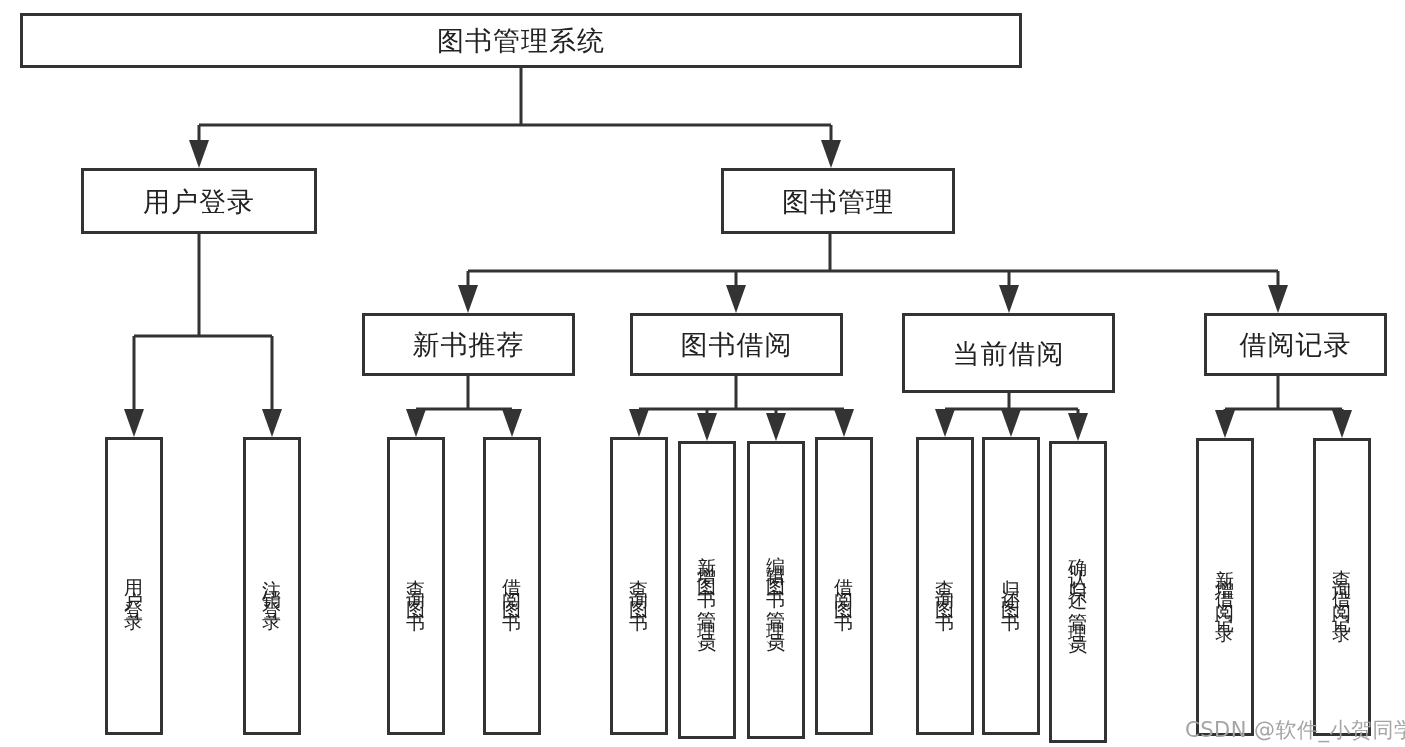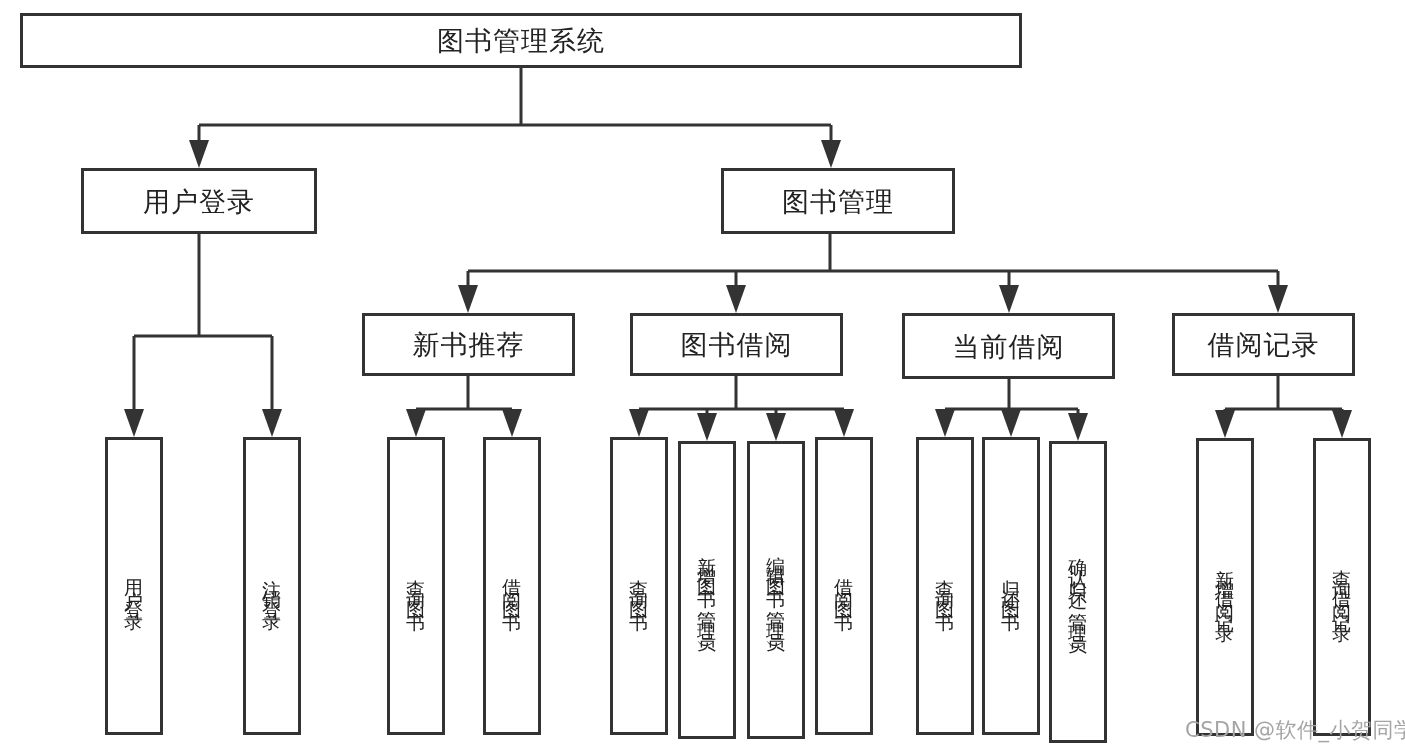--- a/index.html
+++ b/index.html
@@ -35,22 +35,22 @@
     letter-spacing:11px;
     line-height:1;
     width:58px;height:298px;
   }
   
   #b-root{left:20px;top:13px;width:1002px;height:55px;}
   #b-user-login{left:81px;top:168px;width:236px;height:66px;}
   #b-book-mgmt{left:713px;top:168px;width:234px;height:66px;margin-left:8px;}
   #b-new-book-rec{left:362px;top:313px;width:213px;height:63px;}
   #b-book-borrow{left:630px;top:313px;width:213px;height:63px;}
-  #b-current-borrow{left:902px;top:313px;width:213px;height:66px;}
-  #b-borrow-records{left:1172px;top:313px;width:183px;height:63px;}
+  #b-current-borrow{left:902px;top:313px;width:213px;height:80px;}
+  #b-borrow-records{left:1204px;top:313px;width:183px;height:63px;}
   
   #l-ul-1{left:105px;top:437px;}
   #l-ul-2{left:243px;top:437px;}
   #l-nb-1{left:387px;top:437px;}
   #l-nb-2{left:483px;top:437px;}
   #l-bb-1{left:610px;top:437px;}
   #l-bb-2{left:678px;top:441px;}
   #l-bb-3{left:747px;top:441px;}
   #l-bb-4{left:815px;top:437px;}
   #l-cb-1{left:916px;top:437px;}

